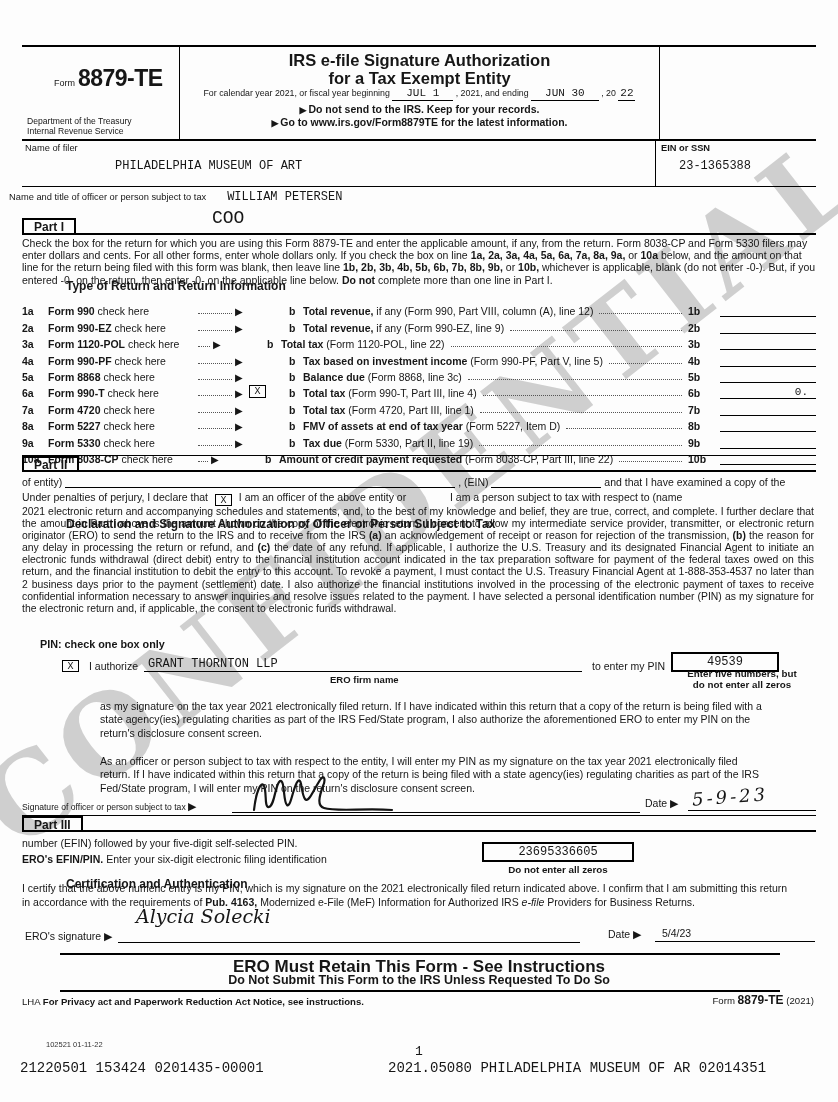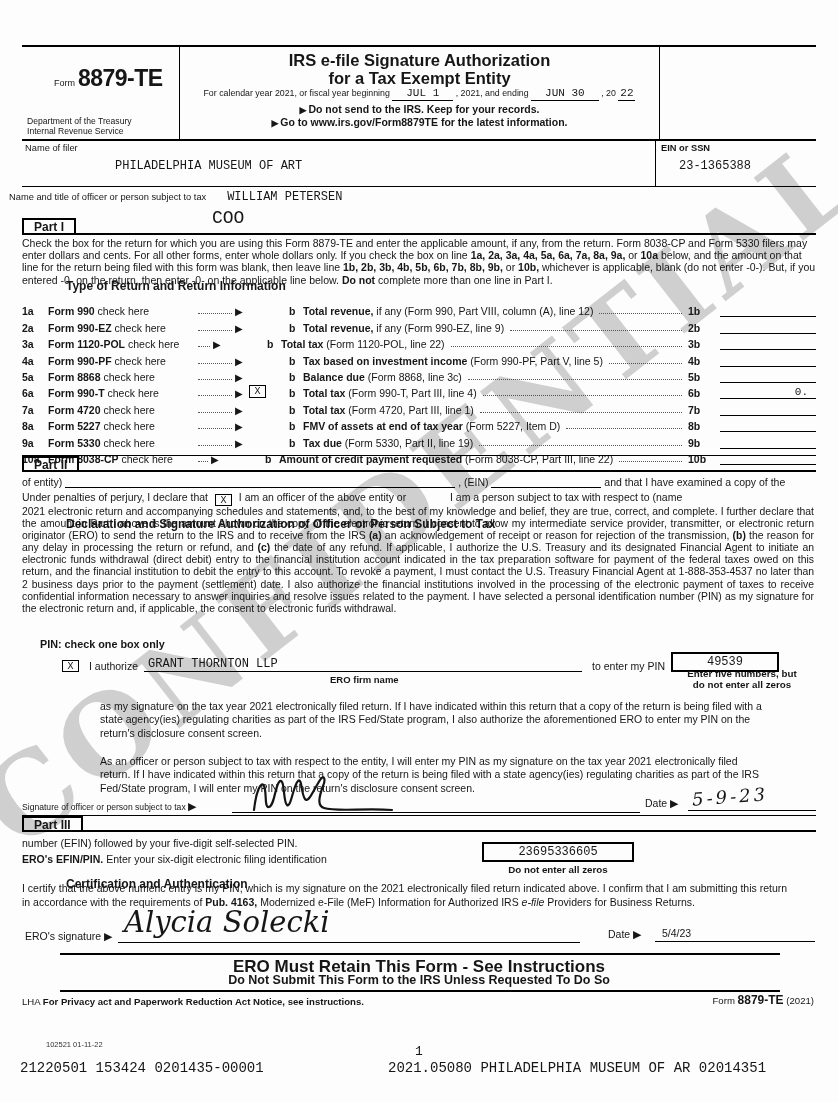--- a/index.html
+++ b/index.html
@@ -96,21 +96,21 @@
   .handdate { position:absolute; left:692px; top:786px; font-size:18px; letter-spacing:3px;
               transform:rotate(-4deg); }
   
   .efintext { position:absolute; left:22px; top:835px; width:440px; line-height:16px; }
   .efinbox { position:absolute; left:482px; top:842px; width:152px; height:20px; border:2px solid #000;
              text-align:center; font-family:"Liberation Mono",monospace; font-size:12px; line-height:17px; }
   .efinnote { position:absolute; left:482px; top:864px; width:152px; text-align:center;
               font-weight:bold; font-size:9.8px; }
   .certify { position:absolute; left:22px; top:882px; width:770px; line-height:13.5px; }
   .erosig-label { position:absolute; left:25px; top:930px; }
-  .erosig-name { position:absolute; left:124px; top:905px; font-size:29px; }
+  .erosig-name { position:absolute; left:136px; top:905px; font-size:19px; }
   .erosig-line { position:absolute; left:118px; top:942px; width:462px; border-bottom:1.5px solid #000; }
   .daterow2 { position:absolute; left:608px; top:928px; }
   .erodate { position:absolute; left:662px; top:927px; }
   .dateline2 { position:absolute; left:655px; top:941px; width:160px; border-bottom:1.5px solid #000; }
   
   .ret-rule-top { position:absolute; left:60px; top:953px; width:720px; border-top:2px solid #000; }
   .retain1 { position:absolute; left:0; top:957px; width:838px; text-align:center;
              font-weight:bold; font-size:17px; }
   .retain2 { position:absolute; left:0; top:973px; width:838px; text-align:center;
              font-weight:bold; font-size:12.5px; }

